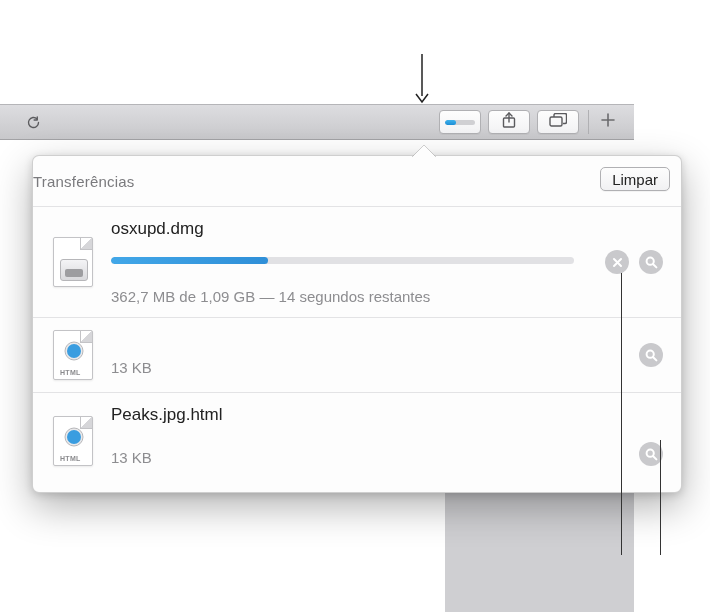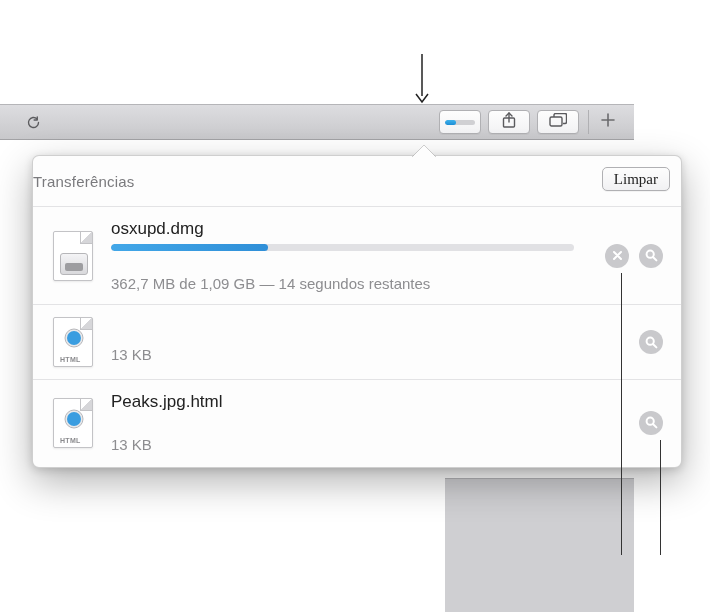--- a/index.html
+++ b/index.html
@@ -151,35 +151,35 @@
       height: 24px;
       padding: 5px 11px;
       background: linear-gradient(to bottom, #fdfdfd, #f1f1f3);
       border: 1px solid #b0b0b3;
       border-radius: 5px;
       font-size: 15px;
       color: #222;
       display: flex;
       align-items: center;
       box-shadow: 0 1px 0 rgba(0,0,0,0.04);
-      font-family: Liberation Serif, serif;
     }
     .download-item {
       display: flex;
       align-items: center;
       padding: 12px 18px 12px 20px;
       border-top: 1px solid #e3e3e5;
       position: relative;
     }
     .download-item:first-of-type {
       border-top: none;
     }
     .download-item.last {
       border-bottom: none;
-      padding-bottom: 14px;
+      padding-bottom: 26px;
+      align-items: flex-end;
     }
     .file-icon {
       width: 40px;
       height: 50px;
       flex-shrink: 0;
       margin-right: 18px;
       position: relative;
     }
     .file-icon-sheet {
       width: 40px;
@@ -243,21 +243,21 @@
     .file-info {
       flex: 1;
       min-width: 0;
     }
     .file-name {
       font-size: 17px;
       color: #222;
       margin-bottom: 3px;
     }
     .file-name.in-progress {
-      margin-bottom: 5px;
+      margin-bottom: 18px;
     }
     .file-meta {
       font-size: 15px;
       color: #8d8d90;
       margin-top: 24px;
     }
     .progress-bar {
       width: 463px;
       height: 7px;
       background: #e1e1e4;

